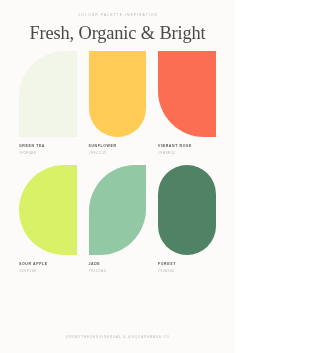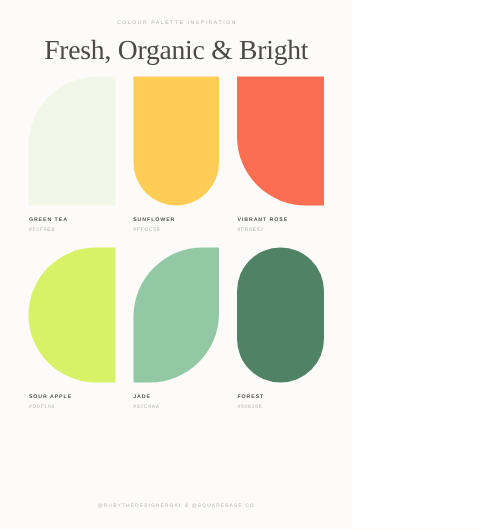--- a/index.html
+++ b/index.html
@@ -115,21 +115,21 @@
     font-size: 3.3px;
     letter-spacing: 0.72px;
     color: #bdb8b1;
     text-transform: uppercase;
     line-height: 1;
   }
 </style>
 </head>
 <body>
 
-<div id="poster" style="background: rgb(252, 251, 249); align-items: center;">
+<div id="poster" style="background: rgb(252, 251, 249);">
 
   <div class="header">
     <div class="eyebrow">COLOUR PALETTE INSPIRATION</div>
     <div class="title">Fresh, Organic &amp; Bright</div>
   </div>
 
   <div class="grid">
 
     <div class="row">
 

